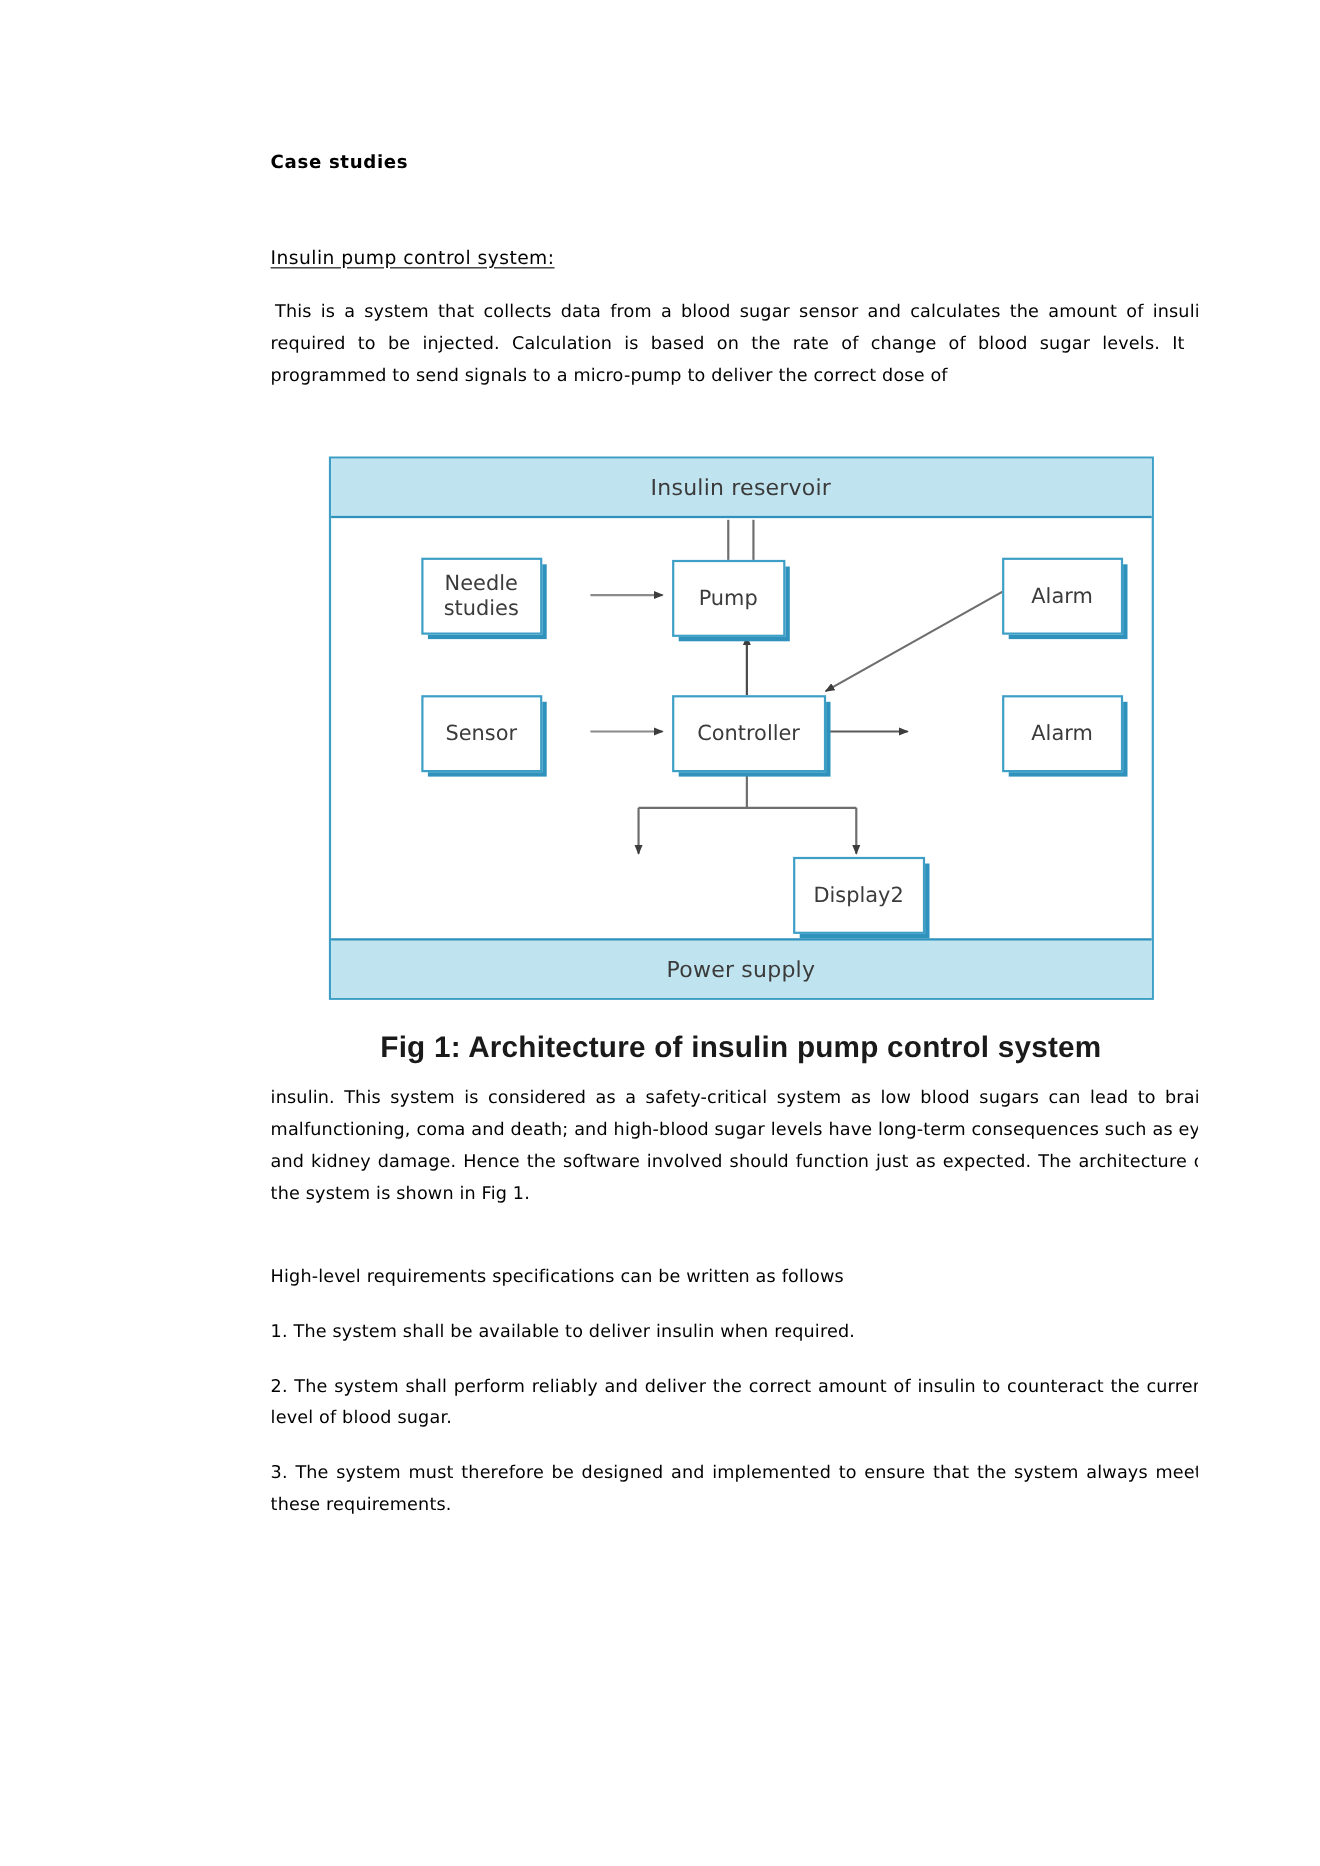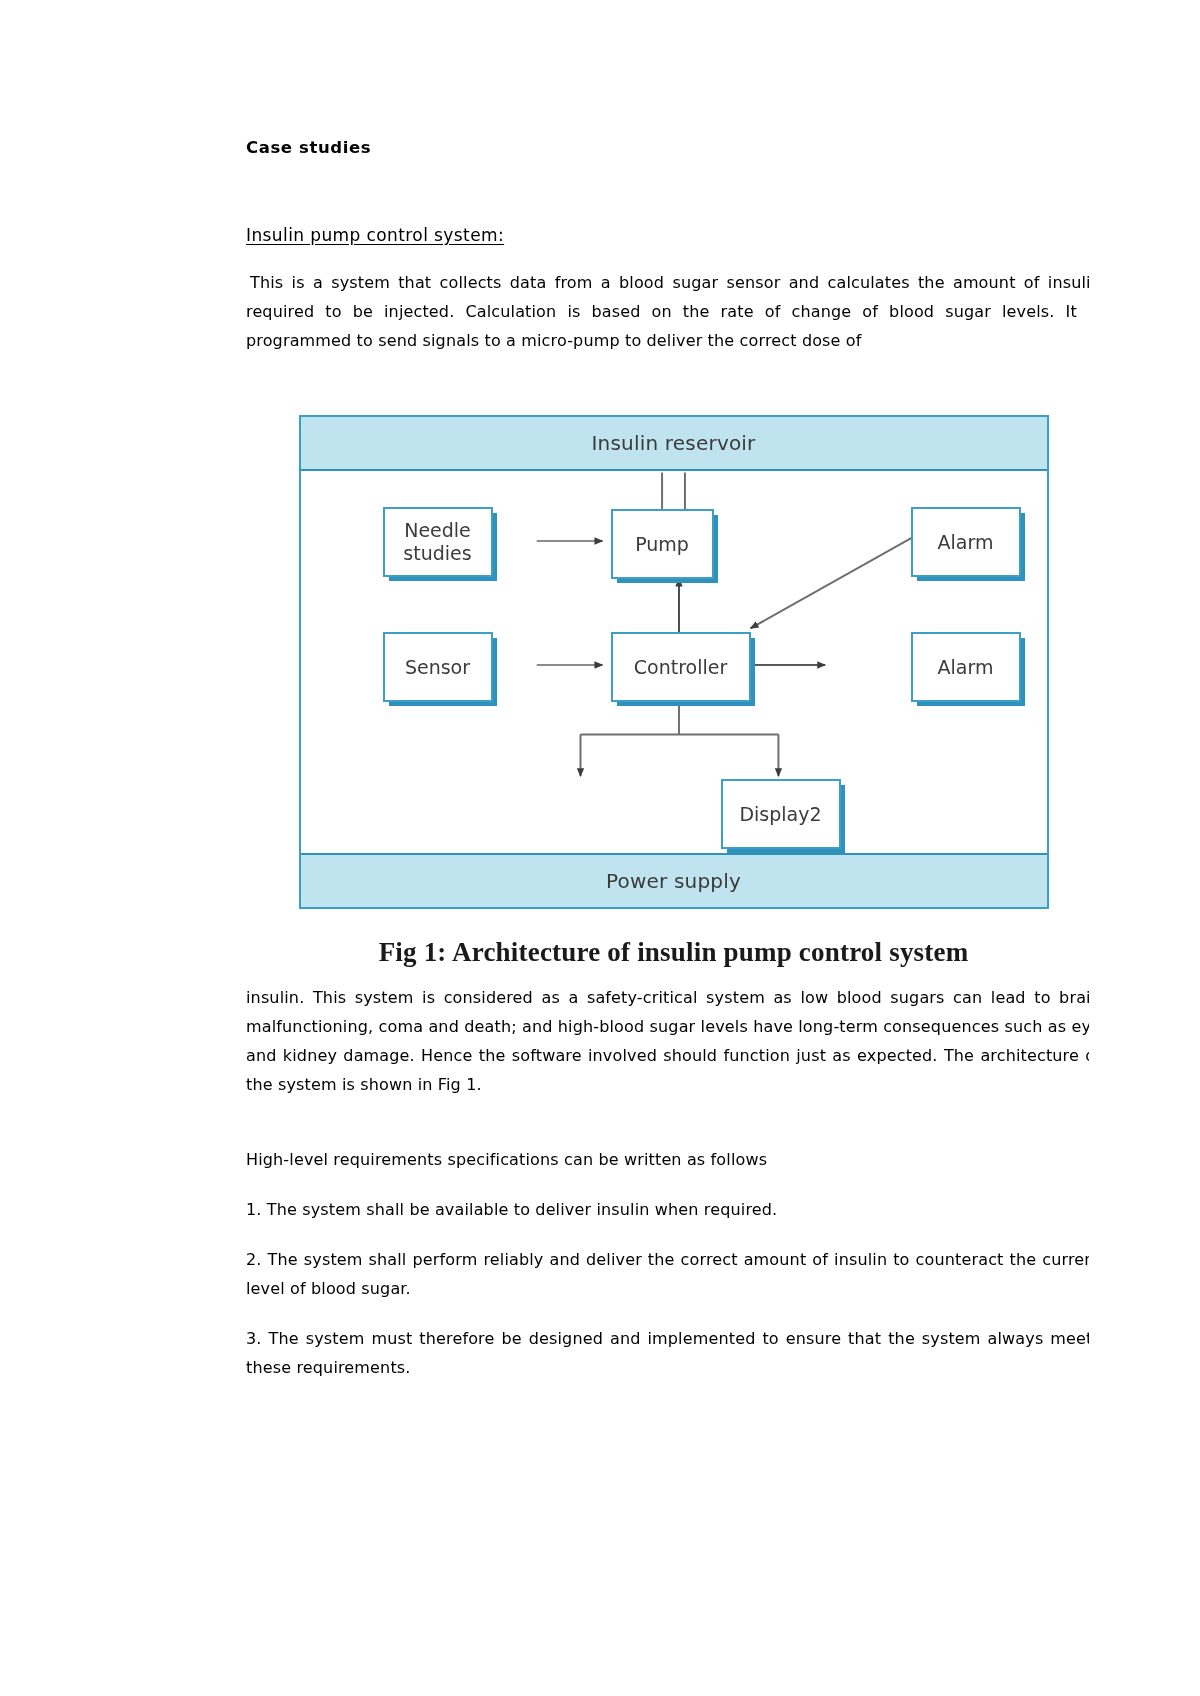--- a/index.html
+++ b/index.html
@@ -112,21 +112,21 @@
     position: absolute;
     left: 0;
     top: 0;
     width: 100%;
     height: 100%;
     pointer-events: none;
   }
 
   .fig-caption {
     text-align: center;
-    font-family: Liberation Serif, serif;
+    font-family: Liberation Sans, sans-serif;
     font-size: 27px;
     font-weight: bold;
     color: #1a1a1a;
     padding-top: 12px;
     letter-spacing: 0.2px;
   }
 </style>
 </head>
 <body>
 

